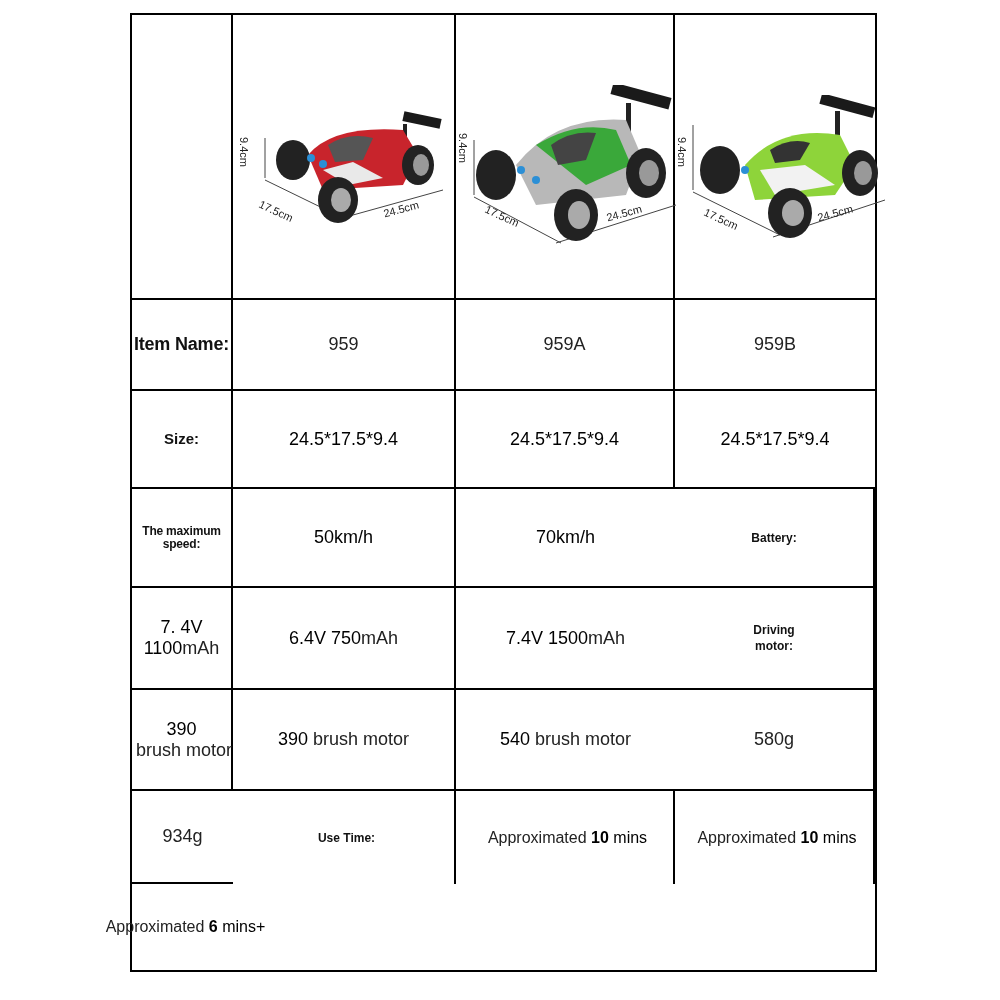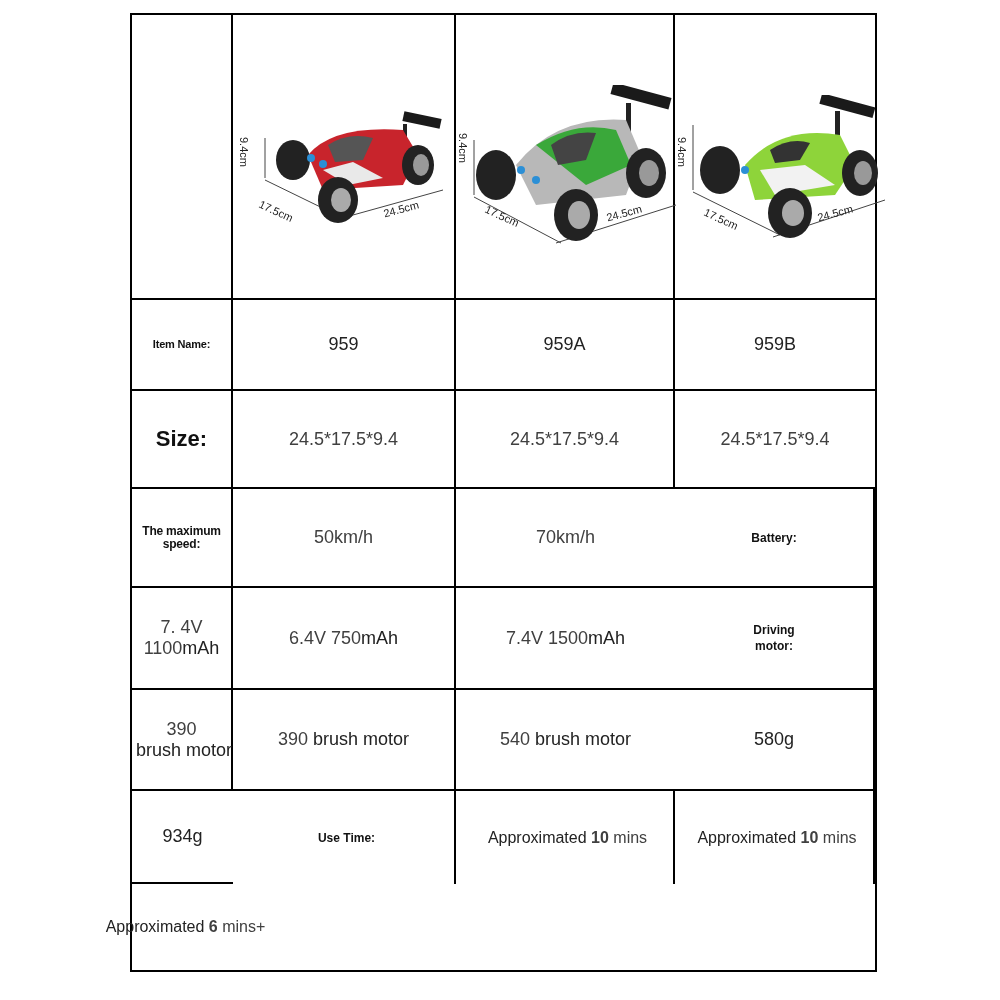--- a/index.html
+++ b/index.html
@@ -8,24 +8,24 @@
   .grid { position:absolute; left:130px; top:13px; width:747px; height:959px;
           border:2px solid #000; box-sizing:border-box; display:grid;
           grid-template-columns: 101px 223px 219px 1fr;
           grid-template-rows: 285px 91px 98px 99px 102px 101px 93px 1fr; }
   .cell { border-right:2px solid #000; border-bottom:2px solid #000;
           display:flex; align-items:center; justify-content:center; text-align:center;
           box-sizing:border-box; position:relative; }
   .cell.lastcol { border-right:none; }
   .cell.lastrow { border-bottom:none;padding-left:6px; }
   .label { font-weight:bold; font-size:12px; line-height:16px; color:#111; }
-  .label.big { font-size:22px; }
+  .label.big { font-size:15px; }
   .label.small { font-size:12px; line-height:13px; letter-spacing:-0.2px; }
   .val { font-size:18px; color:#222; }
-  .red { color:#404040; }
+  .red { color:#000000; }
   .b { font-weight:bold; }
   .carbox { position:relative; width:100%; height:100%; }
   .dimtxt { position:absolute; font-size:11px; color:#222; }
   .dimtxt.v { transform:rotate(90deg); transform-origin:left top; }
   .car { position:absolute; }
 </style>
 </head>
 <body>
 
 <div class="grid">
@@ -100,21 +100,21 @@
         <ellipse cx="108" cy="118" rx="11" ry="13" fill="#aaa"></ellipse>
         <circle cx="60" cy="75" r="4" fill="#2b8fd6"></circle>
       </svg>
       <span class="dimtxt v" style="left:13px;top:122px">9.4cm</span>
       <span class="dimtxt" style="left:28px;top:198px;transform:rotate(25deg)">17.5cm</span>
       <span class="dimtxt" style="left:142px;top:192px;transform:rotate(-15deg)">24.5cm</span>
     </div>
   </div>
 
   <div class="cell">
-      <span class="label small" style="font-size:11px">Item Name:</span>
+      <span class="label small" style="font-size:18px">Item Name:</span>
     </div>
   <div class="cell">
       <span class="val">959</span>
     </div>
   <div class="cell">
       <span class="val">959A</span>
     </div>
   <div class="cell lastcol">
       <span class="val">959B</span>
     </div>

